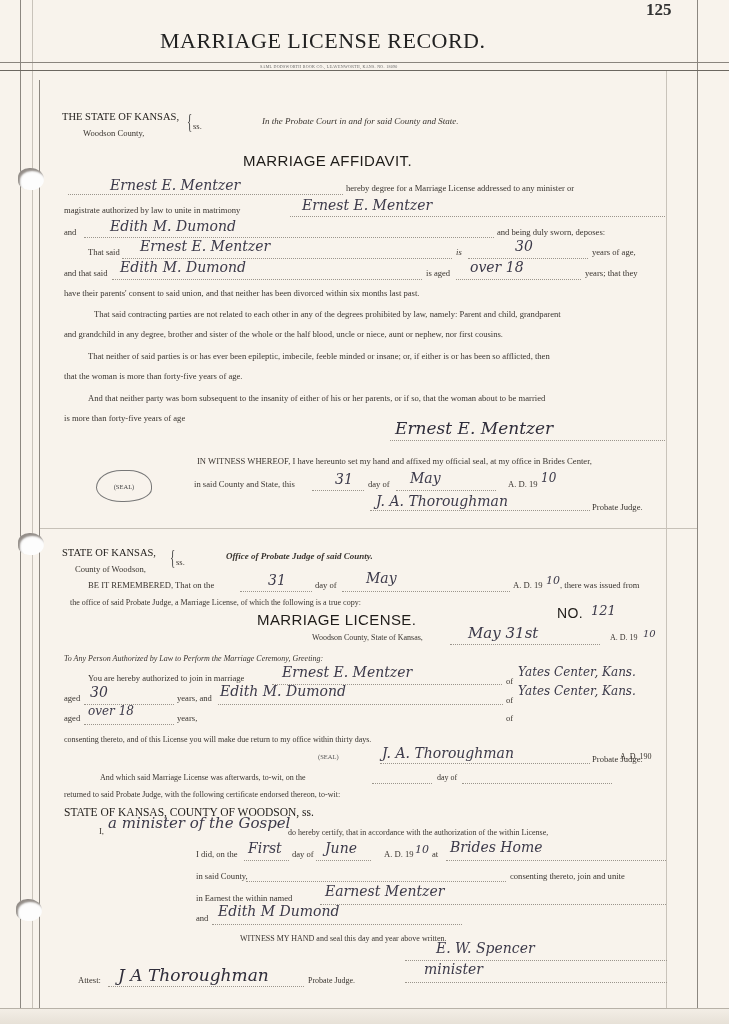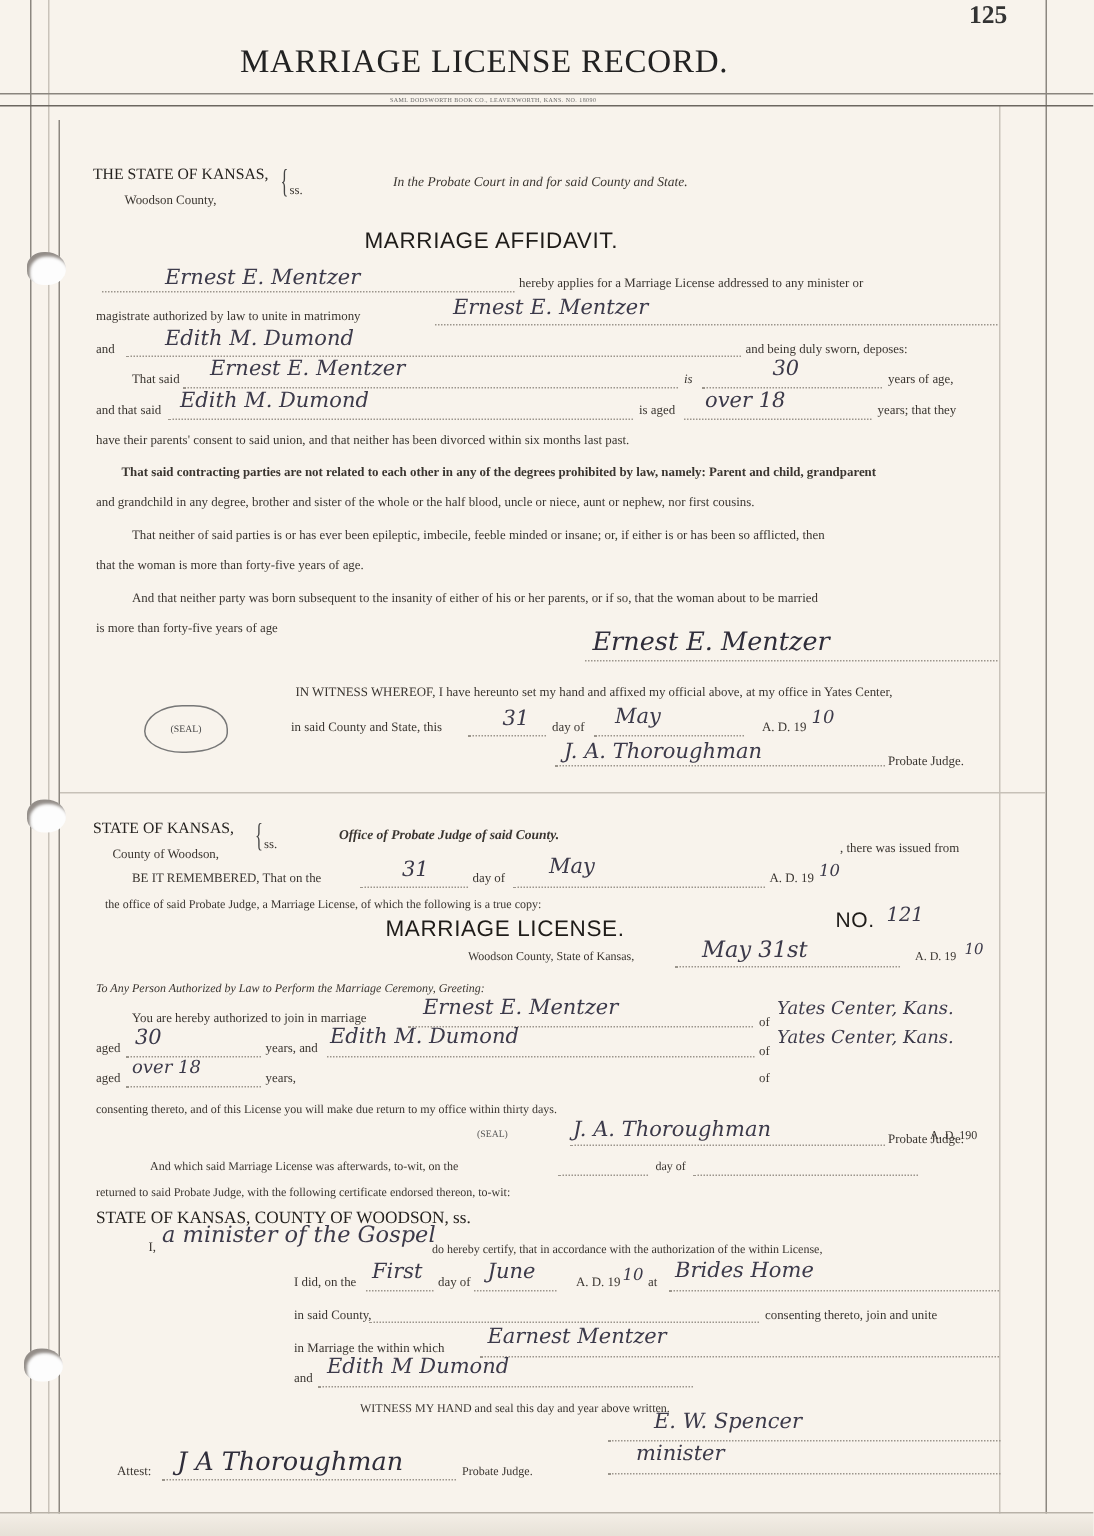--- a/index.html
+++ b/index.html
@@ -64,21 +64,21 @@
     <div class="abs caps" style="left:62px;top:111px;">THE STATE OF KANSAS,</div>
     <div class="abs print" style="left:83px;top:128px;text-align:center;">Woodson County,</div>
     <div class="abs brace" style="left:187px;top:108px;">{</div>
     <div class="abs print" style="left:193px;top:121px;">ss.</div>
     <div class="abs print-i" style="left:262px;top:116px;">In the Probate Court in and for said County and State.</div>
 
     <div class="abs sec-title" style="left:243px;top:152px;">MARRIAGE AFFIDAVIT.</div>
 
     <div class="dots" style="left:68px;top:194px;width:275px;"></div>
     <div class="abs hw" style="left:110px;top:177px;">Ernest E. Mentzer</div>
-    <div class="abs print" style="left:346px;top:183px;">hereby applies for a Marriage License addressed to any minister or</div>
+    <div class="abs print" style="left:346px;top:183px;">hereby degree for a Marriage License addressed to any minister or</div>
 
     <div class="abs print" style="left:64px;top:205px;">magistrate authorized by law to unite in matrimony</div>
     <div class="dots" style="left:290px;top:216px;width:375px;"></div>
     <div class="abs hw" style="left:302px;top:197px;">Ernest E. Mentzer</div>
 
     <div class="abs print" style="left:64px;top:227px;">and</div>
     <div class="dots" style="left:84px;top:237px;width:410px;"></div>
     <div class="abs hw" style="left:110px;top:218px;">Edith M. Dumond</div>
     <div class="abs print" style="left:497px;top:227px;">and being duly sworn, deposes:</div>
 
@@ -92,31 +92,31 @@
 
     <div class="abs print" style="left:64px;top:268px;">and that said</div>
     <div class="dots" style="left:112px;top:279px;width:310px;"></div>
     <div class="abs hw" style="left:120px;top:259px;">Edith M. Dumond</div>
     <div class="abs print" style="left:426px;top:268px;">is aged</div>
     <div class="dots" style="left:456px;top:279px;width:125px;"></div>
     <div class="abs hw" style="left:470px;top:259px;">over 18</div>
     <div class="abs print" style="left:585px;top:268px;">years; that they</div>
 
     <div class="abs print" style="left:64px;top:288px;">have their parents' consent to said union, and that neither has been divorced within six months last past.</div>
-    <div class="abs print" style="left:81px;top:309px;font-weight:bold;">That said contracting parties are not related to each other in any of the degrees prohibited by law, namely: Parent and child, grandparent</div>
+    <div class="abs print" style="left:94px;top:309px;">That said contracting parties are not related to each other in any of the degrees prohibited by law, namely: Parent and child, grandparent</div>
     <div class="abs print" style="left:64px;top:329px;">and grandchild in any degree, brother and sister of the whole or the half blood, uncle or niece, aunt or nephew, nor first cousins.</div>
     <div class="abs print" style="left:88px;top:351px;">That neither of said parties is or has ever been epileptic, imbecile, feeble minded or insane; or, if either is or has been so afflicted, then</div>
     <div class="abs print" style="left:64px;top:371px;">that the woman is more than forty-five years of age.</div>
     <div class="abs print" style="left:88px;top:393px;">And that neither party was born subsequent to the insanity of either of his or her parents, or if so, that the woman about to be married</div>
     <div class="abs print" style="left:64px;top:413px;">is more than forty-five years of age</div>
 
     <div class="dots" style="left:390px;top:440px;width:275px;"></div>
     <div class="abs hw-big" style="left:395px;top:418px;">Ernest E. Mentzer</div>
 
-    <div class="abs print" style="left:197px;top:456px;">IN WITNESS WHEREOF, I have hereunto set my hand and affixed my official above, at my office in Yates Center,</div>
+    <div class="abs print" style="left:197px;top:456px;">IN WITNESS WHEREOF, I have hereunto set my hand and affixed my official seal, at my office in Brides Center,</div>
     <div class="seal" style="left:96px;top:470px;">
         <span>(SEAL)</span>
       </div>
     <div class="abs print" style="left:194px;top:479px;">in said County and State, this</div>
     <div class="dots" style="left:312px;top:490px;width:52px;"></div>
     <div class="abs hw" style="left:335px;top:471px;">31</div>
     <div class="abs print" style="left:368px;top:479px;">day of</div>
     <div class="dots" style="left:396px;top:490px;width:100px;"></div>
     <div class="abs hw" style="left:410px;top:470px;">May</div>
     <div class="abs print" style="left:508px;top:479px;">A. D. 19</div>
@@ -135,21 +135,21 @@
     <div class="abs print-i" style="left:226px;top:551px;font-weight:bold;">Office of Probate Judge of said County.</div>
 
     <div class="abs print" style="left:88px;top:580px;">BE IT REMEMBERED, That on the</div>
     <div class="dots" style="left:240px;top:591px;width:72px;"></div>
     <div class="abs hw" style="left:268px;top:572px;">31</div>
     <div class="abs print" style="left:315px;top:580px;">day of</div>
     <div class="dots" style="left:342px;top:591px;width:168px;"></div>
     <div class="abs hw" style="left:366px;top:570px;">May</div>
     <div class="abs print" style="left:513px;top:580px;">A. D. 19</div>
     <div class="abs hw" style="left:546px;top:574px;font-size:11px;">10</div>
-    <div class="abs print" style="left:560px;top:560px;text-align:center;">, there was issued from</div>
+    <div class="abs print" style="left:560px;top:580px;text-align:center;">, there was issued from</div>
     <div class="abs print" style="left:70px;top:598px;font-size:8px;">the office of said Probate Judge, a Marriage License, of which the following is a true copy:</div>
   </section>
 
   <section>
     <div class="abs sec-title" style="left:257px;top:611px;">MARRIAGE LICENSE.</div>
     <div class="abs sec-title" style="left:557px;top:605px;font-size:14px;">NO.</div>
     <div class="abs hw" style="left:591px;top:603px;font-size:13px;">121</div>
 
     <div class="abs print" style="left:312px;top:633px;font-size:8px;">Woodson County, State of Kansas,</div>
     <div class="dots" style="left:450px;top:644px;width:150px;"></div>
@@ -211,21 +211,21 @@
     <div class="abs print" style="left:384px;top:849px;">A. D. 19</div>
     <div class="abs hw" style="left:415px;top:843px;font-size:11px;">10</div>
     <div class="abs print" style="left:432px;top:849px;">at</div>
     <div class="dots" style="left:446px;top:860px;width:220px;"></div>
     <div class="abs hw" style="left:450px;top:839px;">Brides Home</div>
 
     <div class="abs print" style="left:196px;top:871px;">in said County,</div>
     <div class="dots" style="left:246px;top:881px;width:260px;"></div>
     <div class="abs print" style="left:510px;top:871px;">consenting thereto, join and unite</div>
 
-    <div class="abs print" style="left:196px;top:893px;">in Marriage the within which</div>
+    <div class="abs print" style="left:196px;top:893px;">in Earnest the within named</div>
     <div class="dots" style="left:320px;top:904px;width:346px;"></div>
     <div class="abs hw" style="left:325px;top:883px;">Earnest Mentzer</div>
 
     <div class="abs print" style="left:196px;top:913px;">and</div>
     <div class="dots" style="left:212px;top:924px;width:250px;"></div>
     <div class="abs hw" style="left:218px;top:903px;">Edith M Dumond</div>
 
     <div class="abs print" style="left:240px;top:934px;font-size:8px;">WITNESS MY HAND and seal this day and year above written.</div>
 
     <div class="dots" style="left:405px;top:960px;width:262px;"></div>

